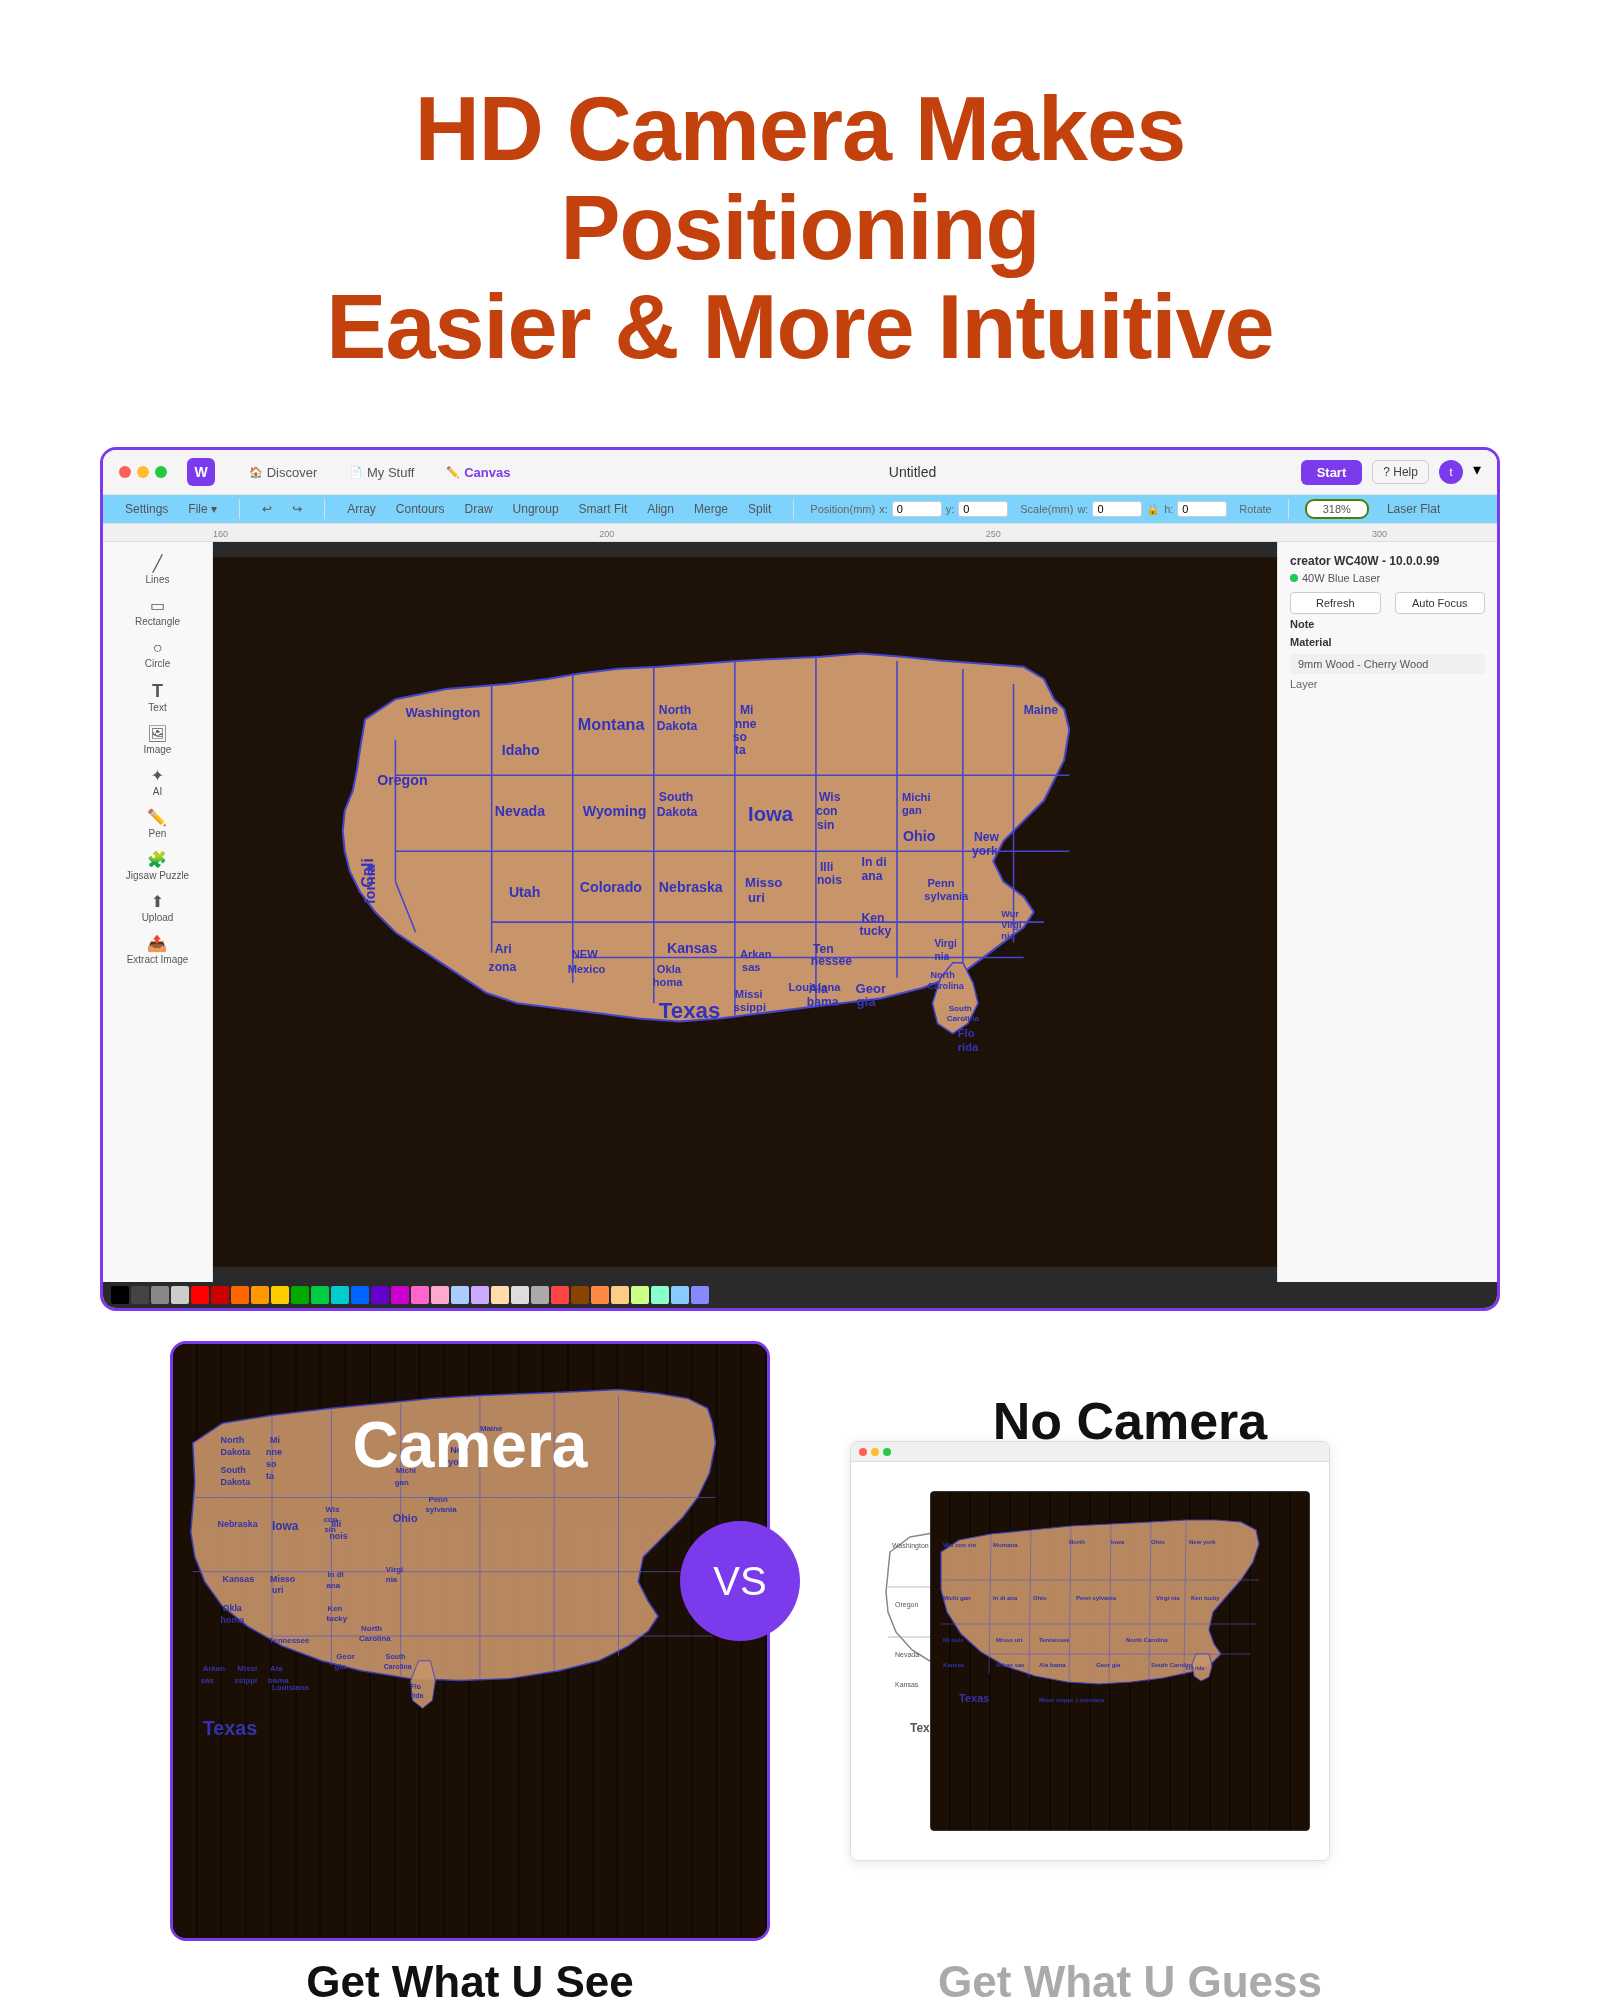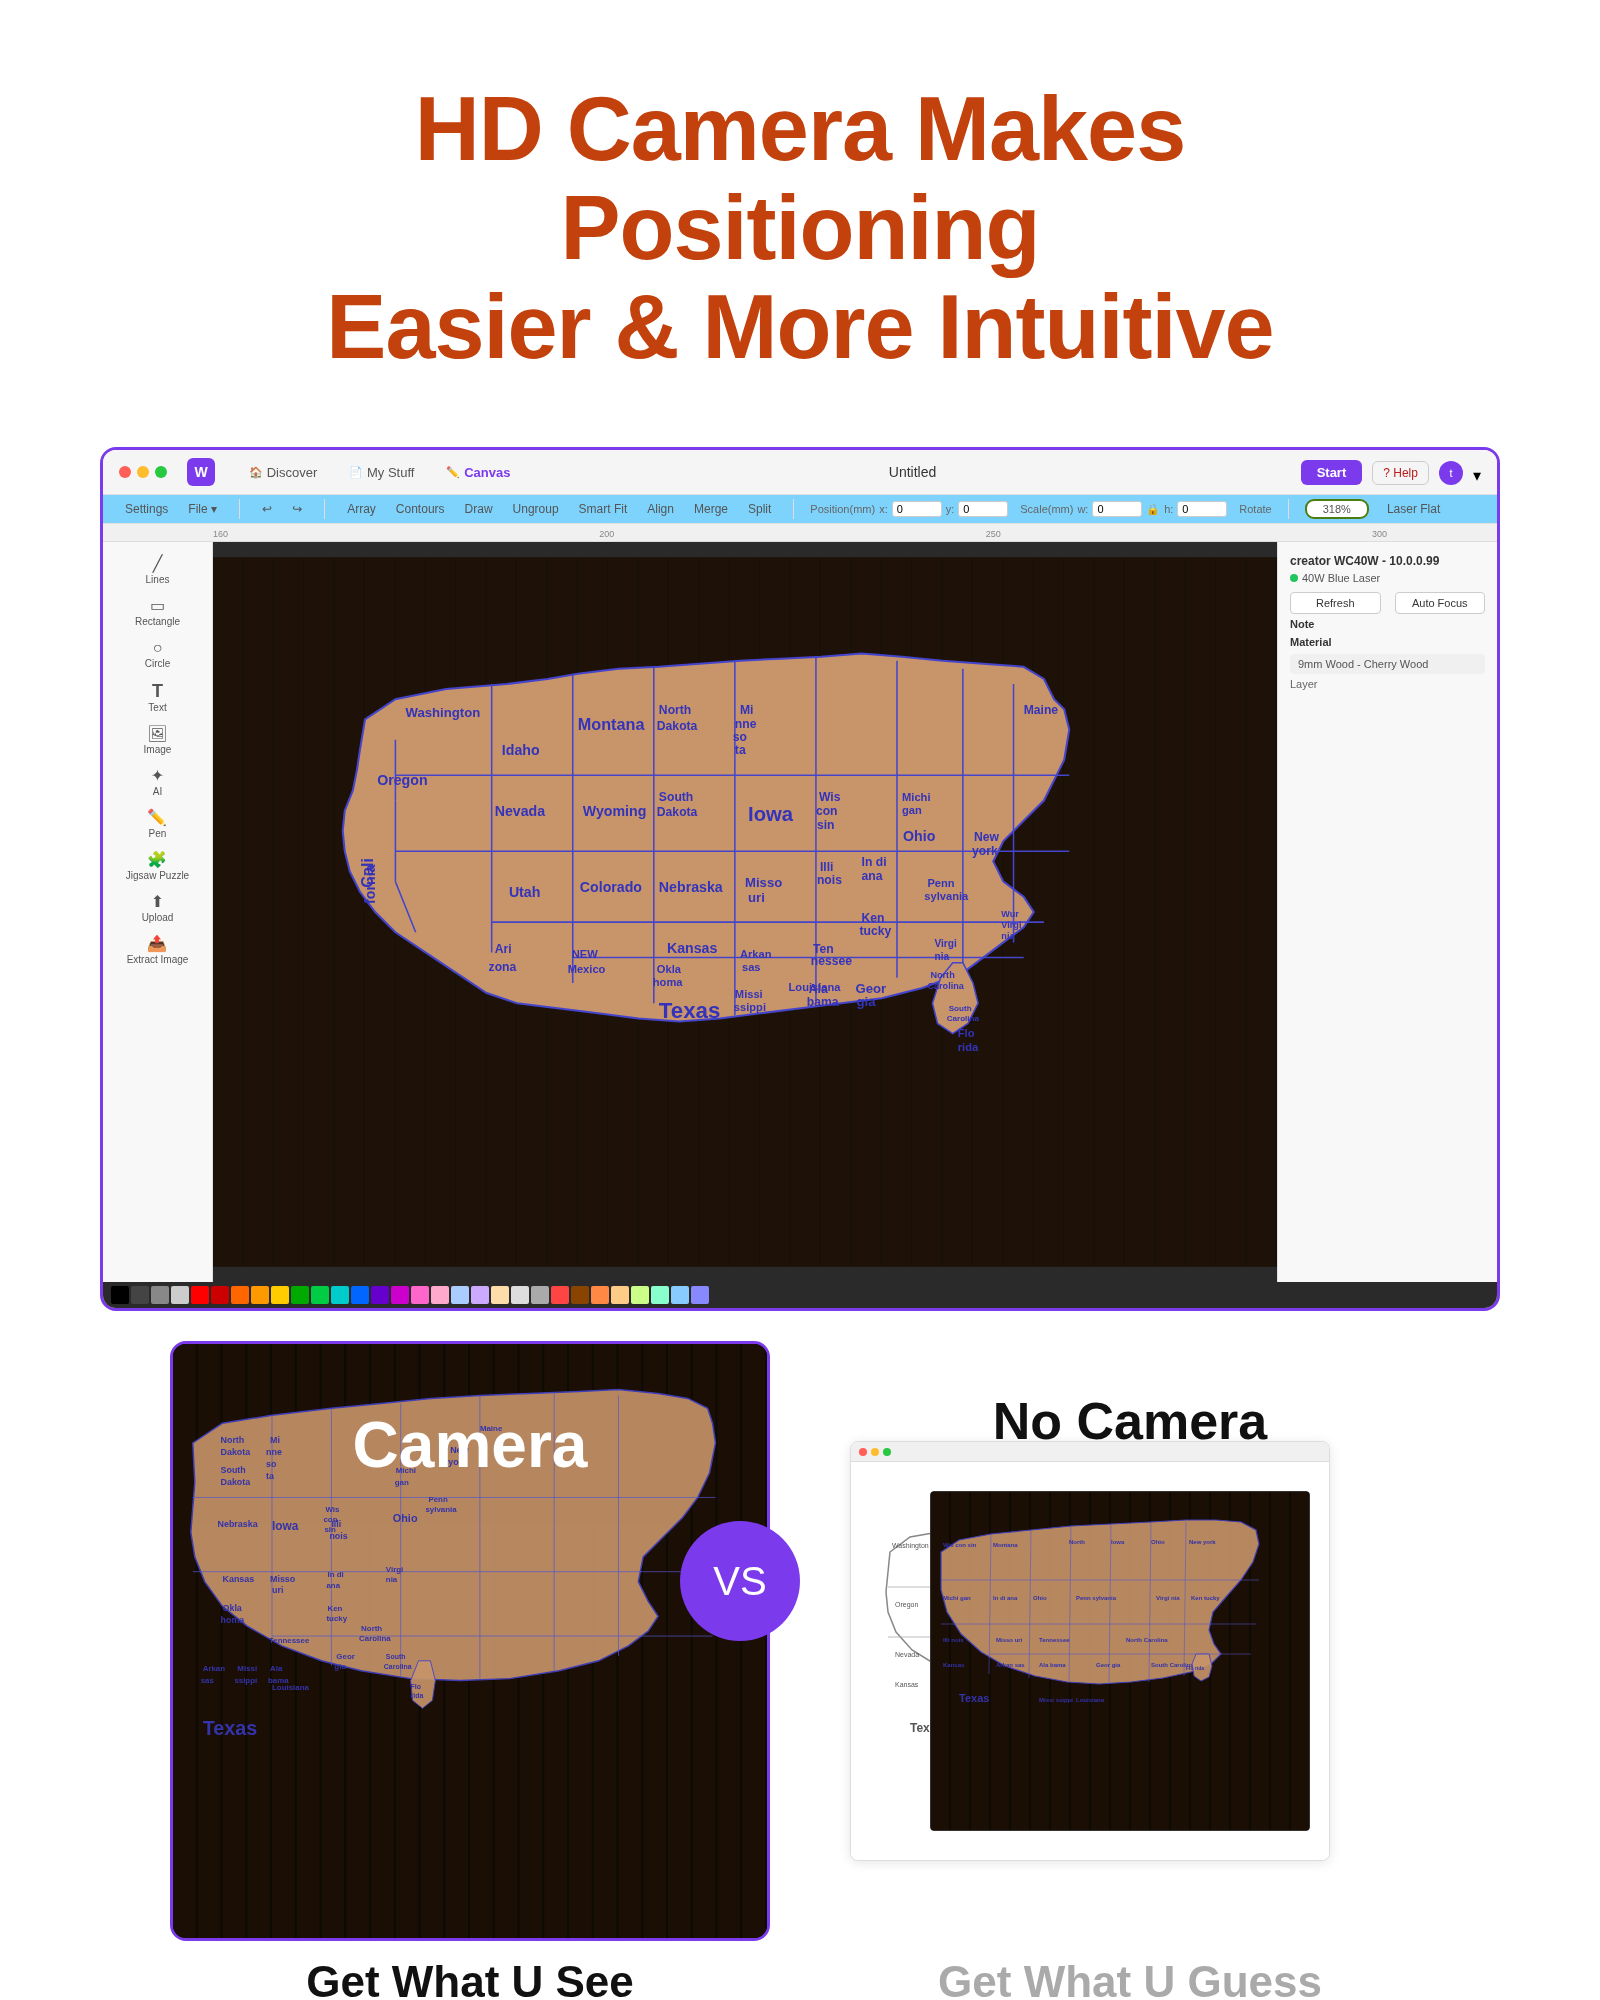--- a/index.html
+++ b/index.html
@@ -64,31 +64,31 @@
       border-radius: 4px;
       display: flex; align-items: center; gap: 4px;
     }
     .app-tab.active { color: #7c3aed; font-weight: 600; }
     .app-tab-icon { font-size: 11px; }
     .app-title-center {
       flex: 1; text-align: center;
       font-size: 14px; color: #333; font-weight: 500;
     }
     .app-title-right {
-      display: flex; align-items: flex-end; gap: 10px;
+      display: flex; align-items: flex-start; gap: 10px;
     }
     .btn-start {
       background: #7c3aed; color: white;
       border: none; border-radius: 6px;
       padding: 5px 16px; font-size: 13px; font-weight: 600;
       cursor: pointer;
     }
     .btn-help {
       background: none; border: 1px solid #ccc; border-radius: 6px;
-      padding: 4px 10px; font-size: 12px; cursor: pointer; color: #b91c1c;
+      padding: 4px 10px; font-size: 12px; cursor: pointer; color: #404040;
     }
     .avatar-circle {
       width: 24px; height: 24px; border-radius: 50%;
       background: #7c3aed; color: white;
       font-size: 11px; display: flex; align-items: center; justify-content: center;
     }
 
     
     .app-toolbar {
       background: #7dd3fc;

